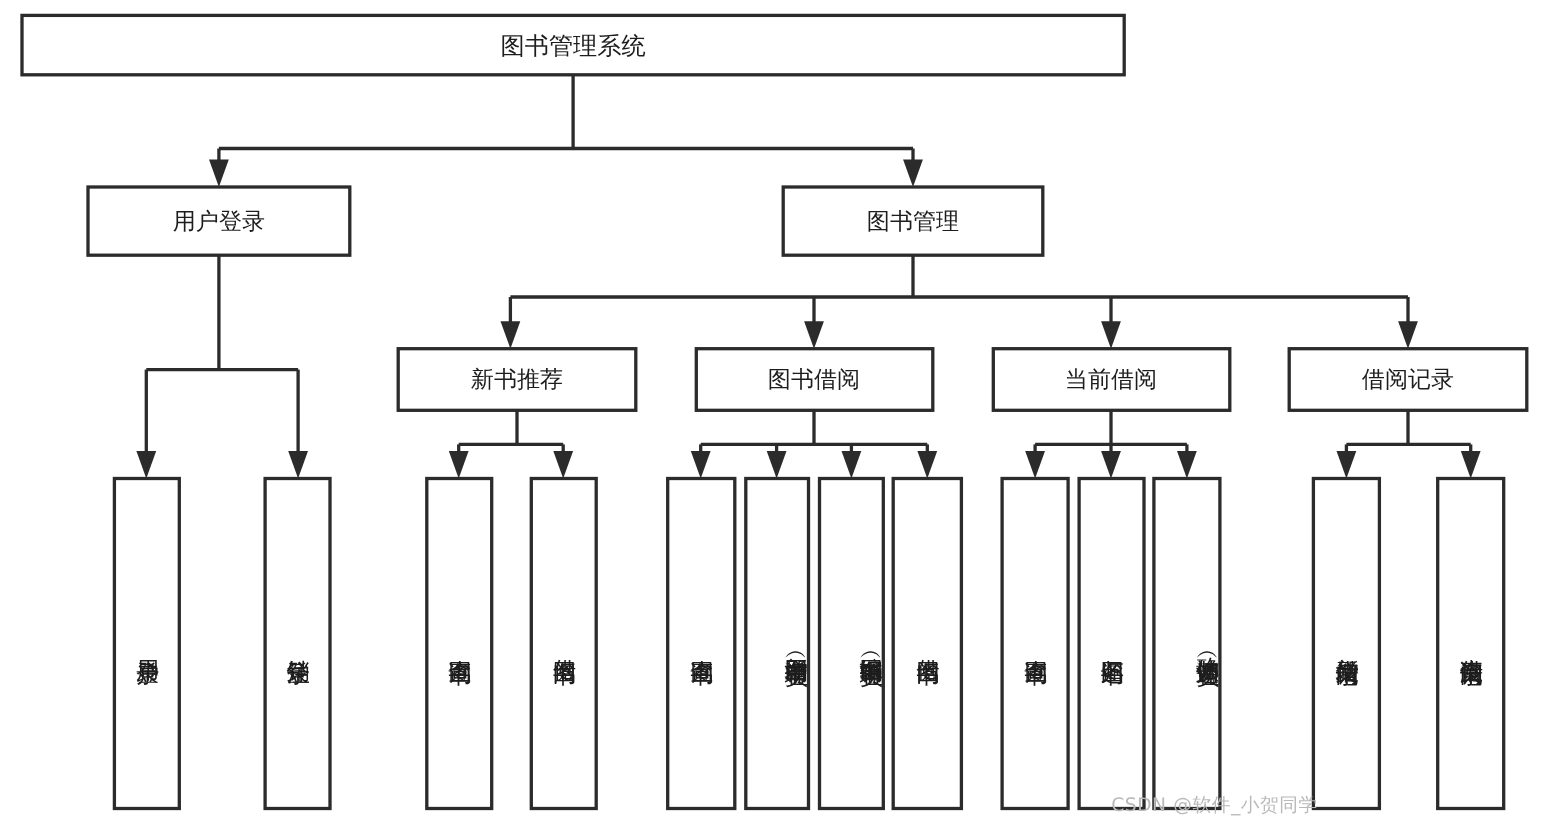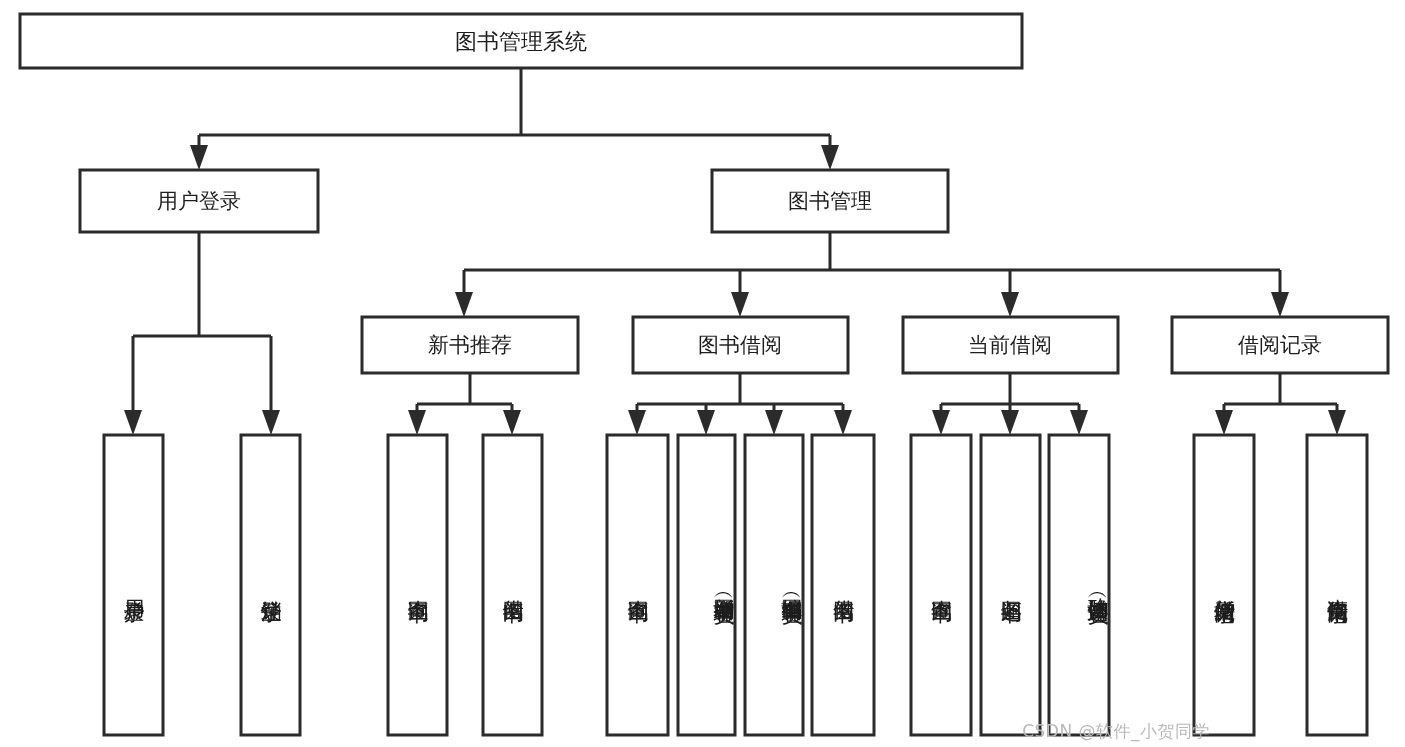--- a/index.html
+++ b/index.html
@@ -66,21 +66,21 @@
     color: #1d1d1d;
     text-align: center;
     writing-mode: vertical-rl;
     text-orientation: upright;
     white-space: nowrap;
     letter-spacing: 1px;
     pointer-events: none;
   }
   .watermark {
     position: absolute;
-    right: 0;
+    right: 12px;
     bottom: 4px;
     font-family: "DejaVu Sans", "Liberation Sans", sans-serif;
     font-size: 17px;
     color: #b9b9b9;
     white-space: nowrap;
     letter-spacing: 0.5px;
   }
 </style>
 </head>
 <body>

